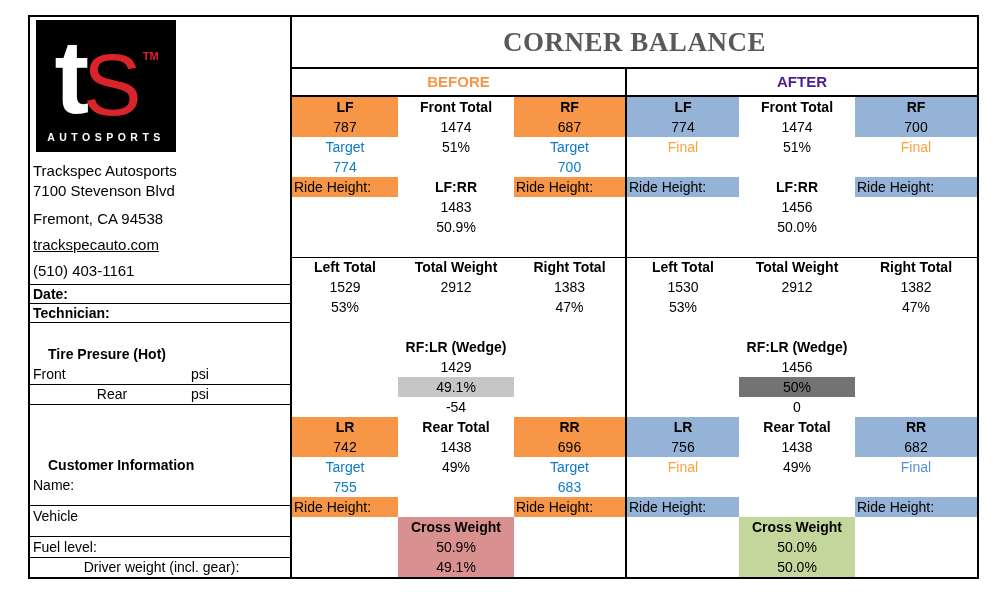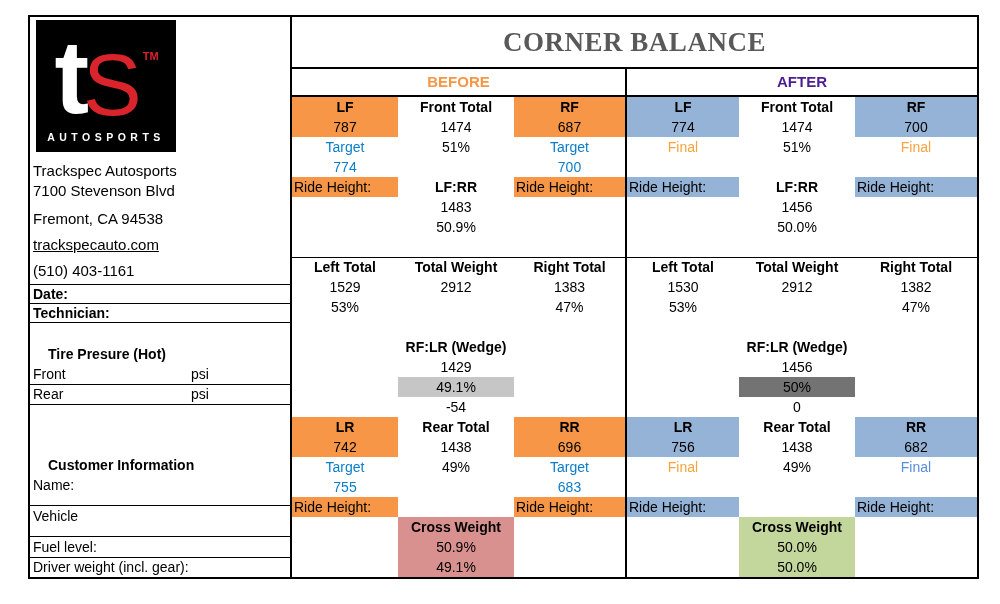--- a/index.html
+++ b/index.html
@@ -35,21 +35,21 @@
   .logo-tm { position: relative; top: -58px; left: 1px; font-size: 11px; font-weight: bold; color: #d9242b; }
   .logo-name { position: absolute; bottom: 9px; left: 0; right: 0; text-align: center;
     color: #fff; font-size: 10.5px; font-weight: bold; letter-spacing: 4.5px; }
   .co-name   { margin-top: 4px; height: 20px; line-height: 20px; padding-left: 3px; font-size: 15px; }
   .co-line   { height: 20px; line-height: 20px; padding-left: 3px; font-size: 15px; }
   .mt8 { margin-top: 8px; } .mt6 { margin-top: 6px; }
   .co-link   { text-decoration: underline; cursor: pointer; }
   .flex-sp { flex: 1 1 auto; }
   .srow { height: 19px; line-height: 18px; border-top: 1px solid #000; padding-left: 3px; white-space: nowrap; }
   .srow21 { height: 21px; line-height: 20px; margin-top: 10px; }
-  .srow20 { height: 20px; line-height: 19px; }
+  .srow20 { height: 20px; line-height: 19px; text-align: center; }
   .b { font-weight: bold; }
   .tire-box { height: 62px; border-top: 1px solid #000; display: flex; flex-direction: column; justify-content: flex-end; }
   .cust-box { height: 91px; border-top: 1px solid #000; display: flex; flex-direction: column; justify-content: flex-end; }
   .box-label { height: 20px; line-height: 20px; padding-left: 18px; font-weight: bold; }
   .fieldrow { height: 20px; line-height: 20px; padding-left: 3px; display: flex; }
   .f-lab { width: 158px; }
   
   .main { width: 685px; display: flex; flex-direction: column; }
   .title-row {
     height: 52px; border-bottom: 2px solid #000;

